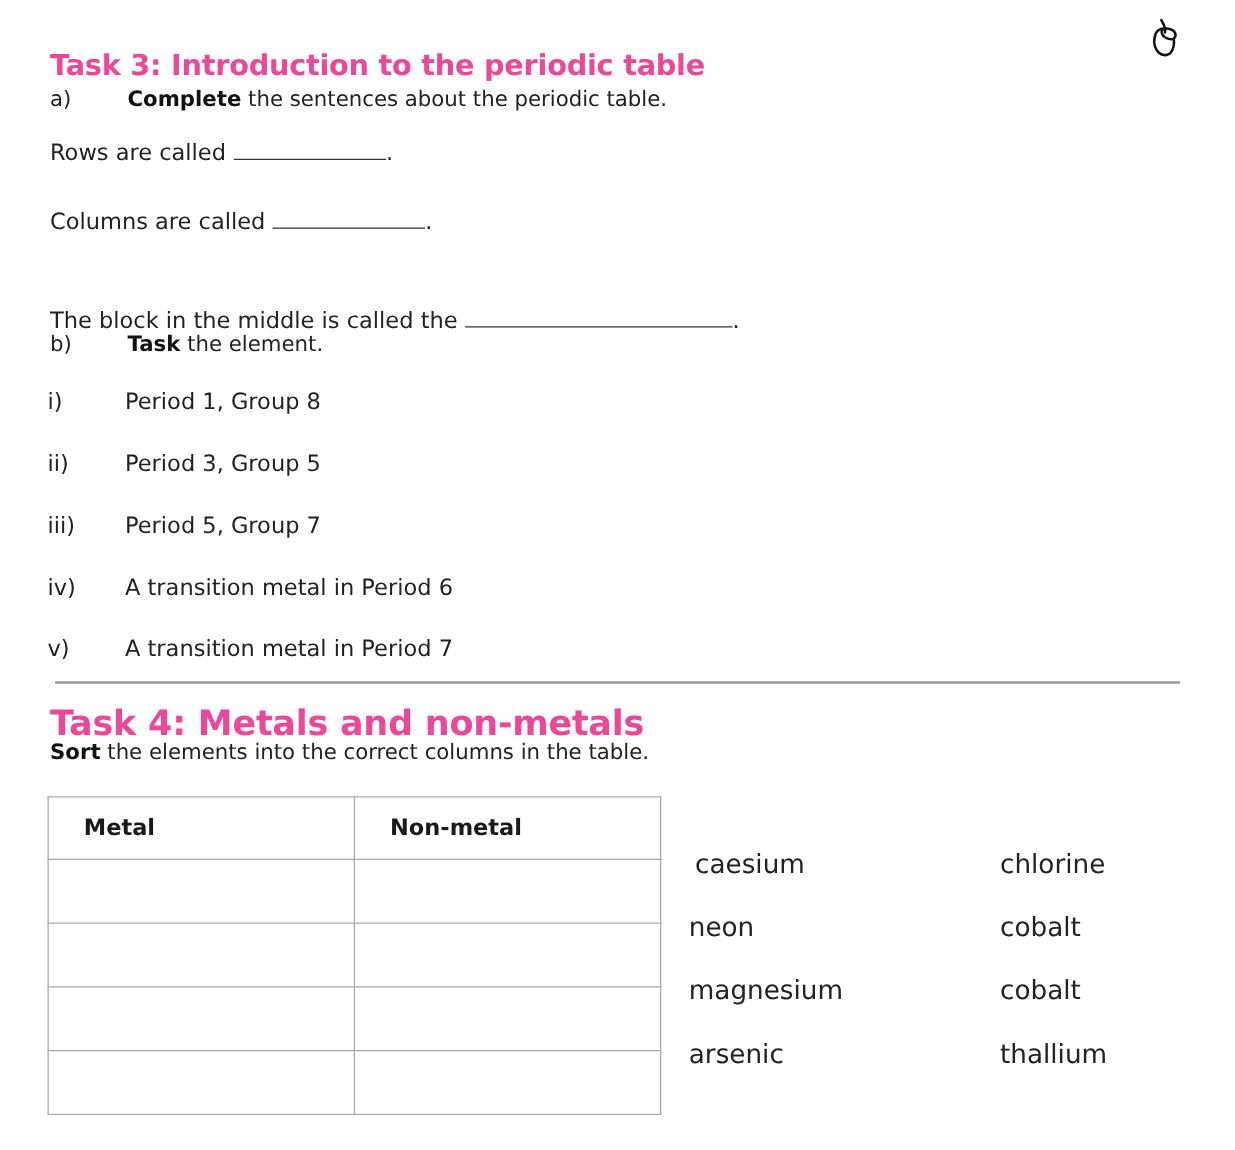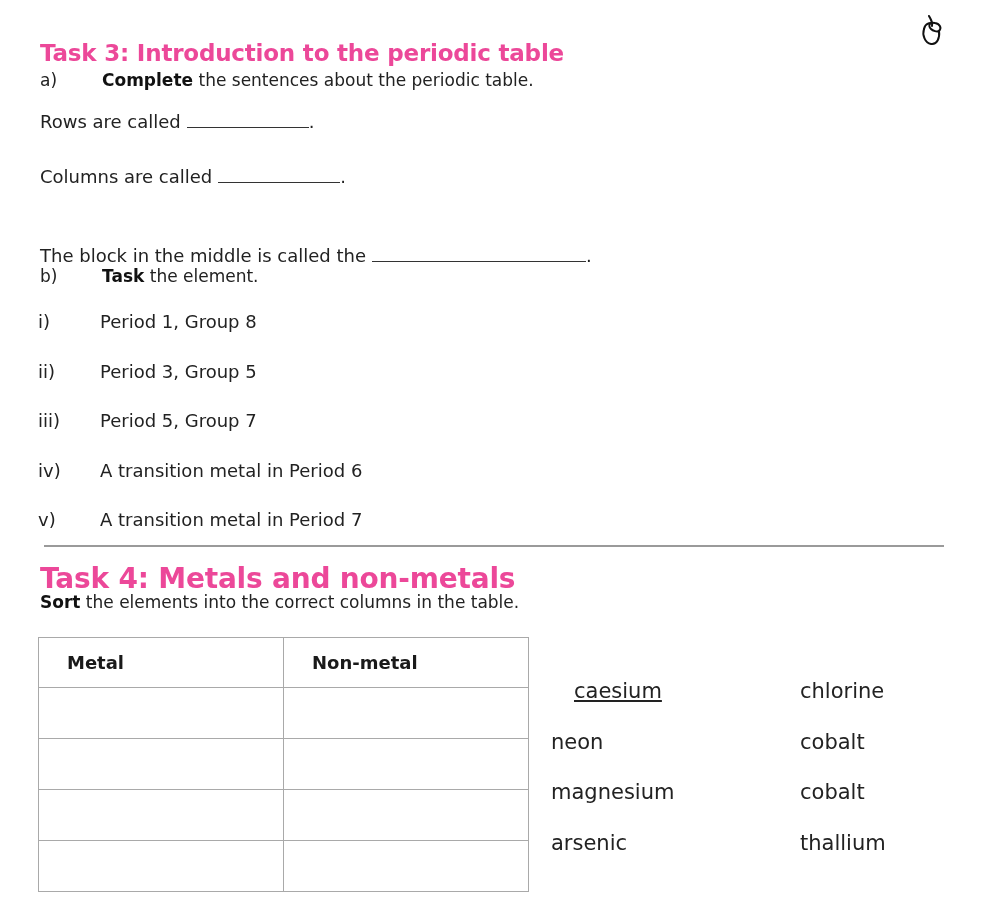--- a/index.html
+++ b/index.html
@@ -151,21 +151,21 @@
       <td></td>
       <td></td>
     </tr>
     <tr>
       <td></td>
       <td></td>
     </tr>
   </tbody>
 </table>
 
-<div class="word" style="left:574px; top:679px;text-decoration:underline;">caesium</div>
+<div class="word" style="left:556px; top:679px;">caesium</div>
 <div class="word" style="left:551px; top:730px;">neon</div>
 <div class="word" style="left:551px; top:780px;">magnesium</div>
 <div class="word" style="left:551px; top:831px;">arsenic</div>
 
 <div class="word" style="left:800px; top:679px;">chlorine</div>
 <div class="word" style="left:800px; top:730px;">cobalt</div>
 <div class="word" style="left:800px; top:780px;">cobalt</div>
 <div class="word" style="left:800px; top:831px;">thallium</div>
 
 </body></html>

